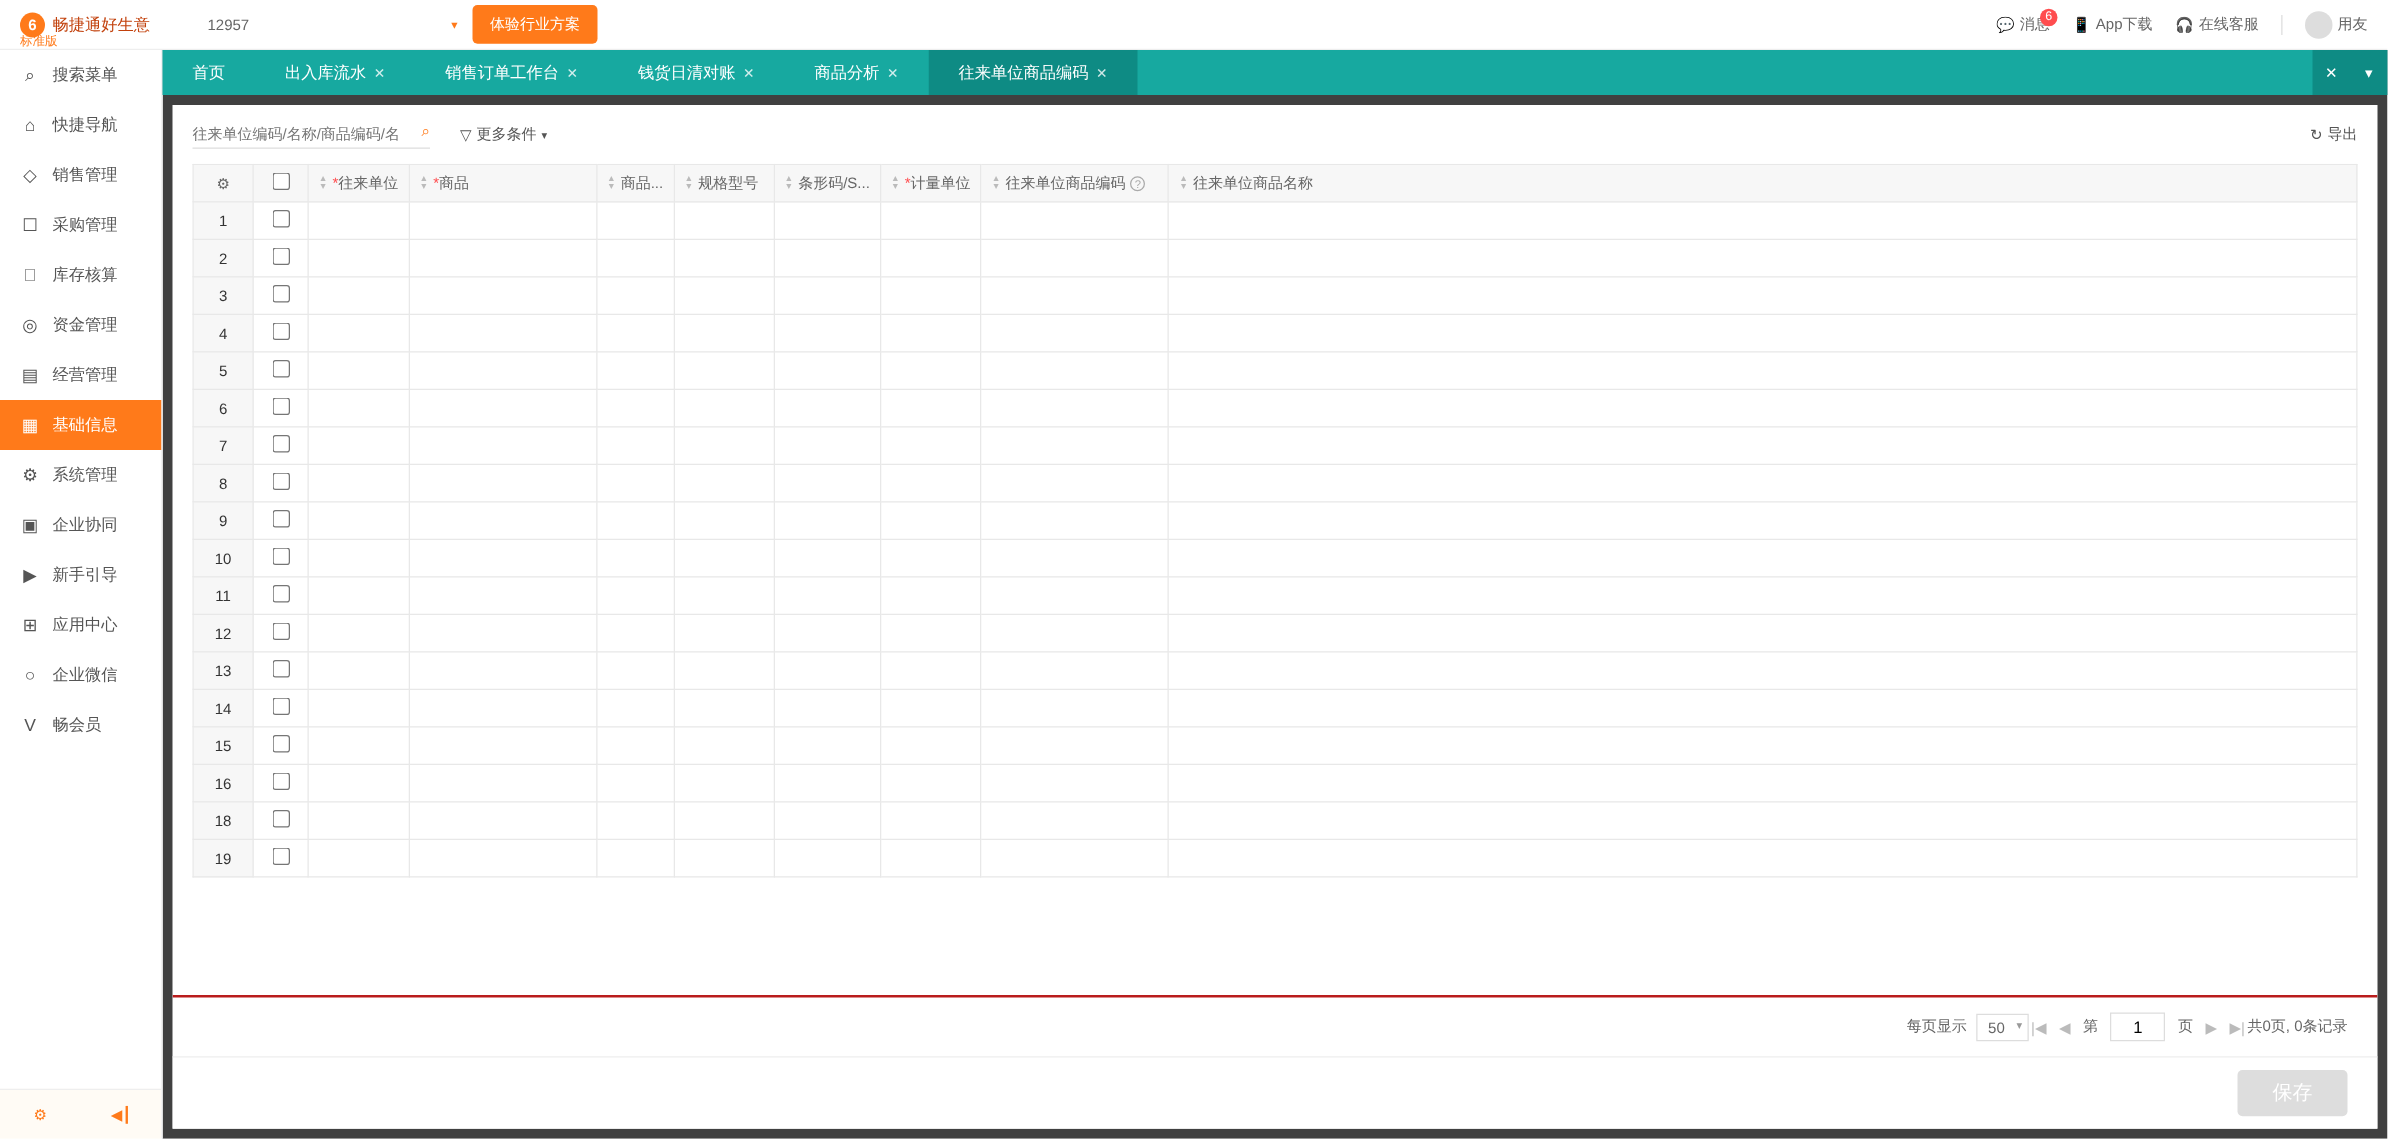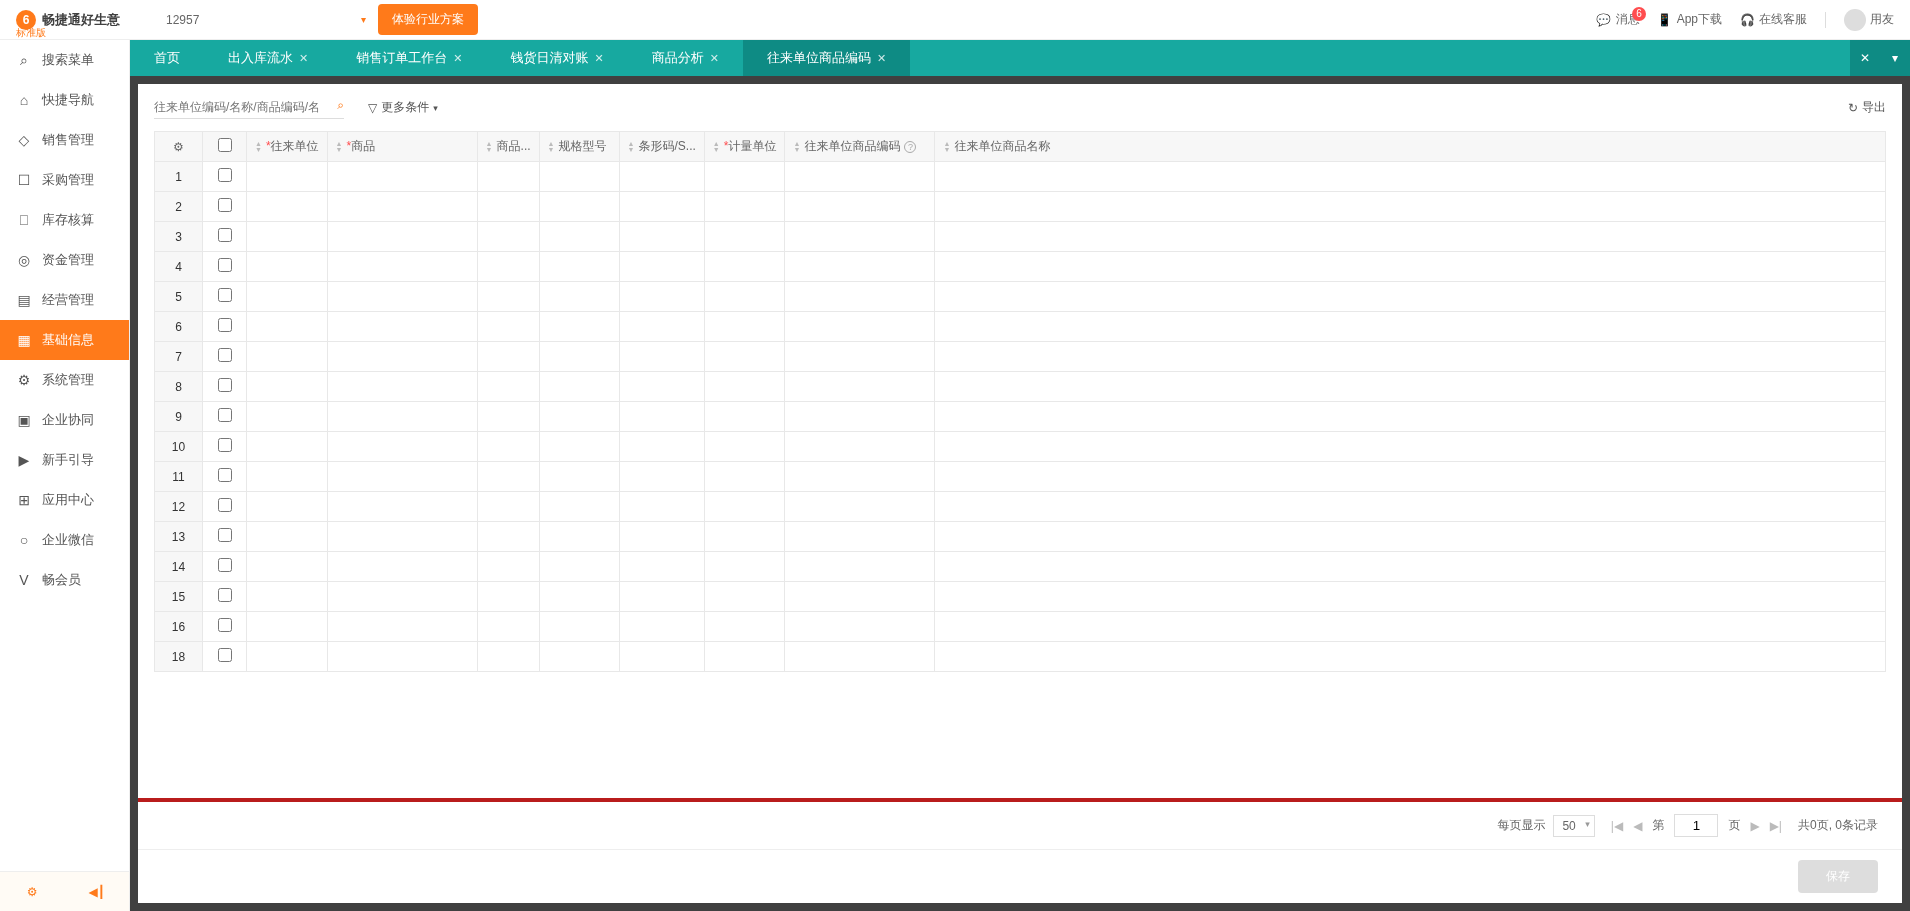--- a/index.html
+++ b/index.html
@@ -2,21 +2,21 @@
 <html><head>
 <meta charset="utf-8">
 <style>
 * { margin: 0; padding: 0; box-sizing: border-box; font-family: "Microsoft YaHei", Arial, sans-serif; }
 body { font-size: 12px; color: #333; background: #fff; overflow: hidden; }
 
 
 .top-header { display: flex; align-items: center; height: 40px; padding: 0 16px; border-bottom: 1px solid #eee; }
 .logo-area { display: flex; align-items: center; gap: 6px; width: 130px; }
 .logo-icon { width: 20px; height: 20px; background: #ff7a1a; border-radius: 50%; display: flex; align-items: center; justify-content: center; color: #fff; font-size: 12px; font-weight: bold; }
-.logo-text { color: #404040; font-size: 13px; font-weight: bold; }
+.logo-text { color: #c2410c; font-size: 13px; font-weight: normal; }
 .logo-sub { color: #ff7a1a; font-size: 10px; position: absolute; top: 26px; left: 16px; }
 .dropdown-top { display: flex; align-items: center; gap: 8px; color: #666; margin-left: 20px; width: 200px; justify-content: space-between; }
 .chevron-down { color: #ff7a1a; font-size: 10px; }
 .orange-btn { background: #ff7a1a; color: #fff; border: none; padding: 7px 14px; border-radius: 4px; font-size: 12px; cursor: pointer; margin-left: 12px; }
 .header-right { margin-left: auto; display: flex; align-items: center; gap: 18px; color: #666; }
 .hr-item { display: flex; align-items: center; gap: 4px; cursor: pointer; position: relative; }
 .badge { position: absolute; top: -4px; right: -6px; background: #ff4d4f; color: #fff; font-size: 10px; border-radius: 8px; padding: 0 4px; line-height: 14px; }
 .avatar { width: 22px; height: 22px; background: #ddd; border-radius: 50%; }
 .vdiv { width: 1px; height: 16px; background: #ddd; }
 
@@ -59,29 +59,29 @@
 th, td { border: 1px solid #e8e8e8; padding: 6px 8px; text-align: left; font-size: 12px; height: 27px; }
 th { background: #f7f7f7; color: #666; font-weight: normal; white-space: nowrap; }
 .col-idx { width: 48px; text-align: center; background: #f7f7f7; }
 .col-chk { width: 44px; text-align: center; }
 .sort-icons { display: inline-flex; flex-direction: column; font-size: 7px; color: #bbb; margin-right: 4px; line-height: 6px; vertical-align: middle; }
 .req { color: #ff4d4f; }
 .help-icon { display: inline-block; width: 12px; height: 12px; border: 1px solid #aaa; border-radius: 50%; text-align: center; line-height: 11px; font-size: 9px; color: #aaa; margin-left: 4px; }
 input[type=checkbox] { width: 14px; height: 14px; }
 
 
-.pagination { display: flex; align-items: center; justify-content: flex-end; padding: 12px 24px; gap: 16px; color: #666; border-top: 4px solid #b91c1c; }
+.pagination { display: flex; align-items: center; justify-content: flex-end; padding: 12px 24px; gap: 2px; color: #666; border-top: 2px solid #b91c1c; }
 .page-size-sel { border: 1px solid #ddd; padding: 3px 18px 3px 8px; position: relative; }
 .pager { display: flex; align-items: center; gap: 10px; }
 .page-btn { color: #bbb; cursor: pointer; font-size: 12px; }
 .page-input { width: 44px; border: 1px solid #ddd; text-align: center; padding: 3px; }
 
 
 .save-footer { display: flex; justify-content: flex-end; padding: 10px 24px; background: #fff; border-top: 1px solid #eee; }
-.save-btn { background: #ddd; color: #fff; border: none; padding: 8px 28px; border-radius: 4px; font-size: 12px; cursor: not-allowed; }
+.save-btn { background: #ddd; color: #fff; border: none; padding: 8px 28px; border-radius: 4px; font-size: 16px; cursor: not-allowed; }
 </style>
 </head>
 <body>
 
 <div class="top-header">
   <div class="logo-area">
     <div class="logo-icon">6</div>
     <div class="logo-text">畅捷通好生意</div>
   </div>
   <div class="logo-sub">标准版</div>
@@ -478,20 +478,32 @@
                 <td class="col-chk"><input type="checkbox" style=""></td>
                 <td></td>
                 <td></td>
                 <td></td>
                 <td></td>
                 <td></td>
                 <td></td>
                 <td></td>
                 <td></td>
               </tr>
+              <tr>
+                <td class="col-idx">19</td>
+                <td class="col-chk"><input type="checkbox" style=""></td>
+                <td></td>
+                <td></td>
+                <td></td>
+                <td></td>
+                <td></td>
+                <td></td>
+                <td></td>
+                <td></td>
+              </tr>
             </tbody>
         </table>
       </div>
 
       <div class="pagination">
         <div style="display:flex;align-items:center;gap:8px;">
           <span>每页显示</span>
           <div class="page-size-sel">
             <span>50</span>
             <span style="position:absolute;right:4px;font-size:9px;color:#999;">▾</span>

